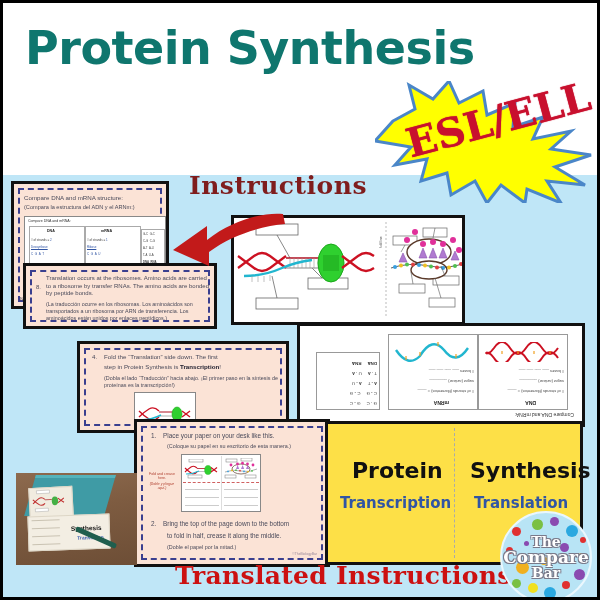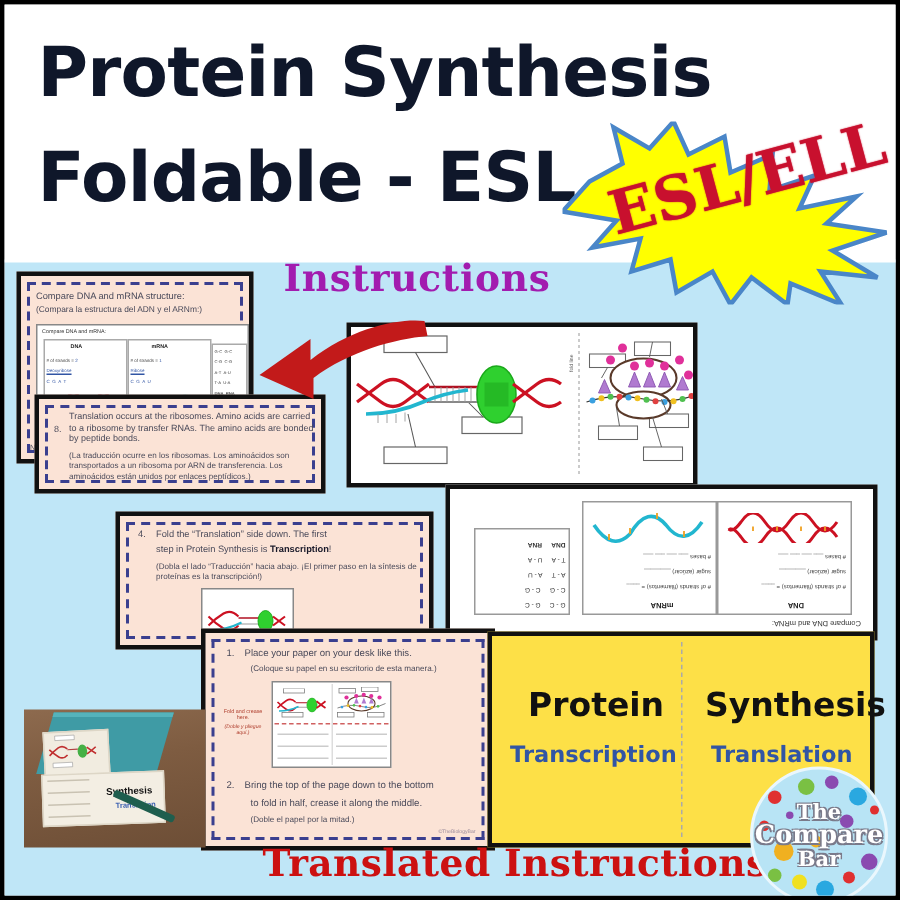--- a/index.html
+++ b/index.html
@@ -16,21 +16,21 @@
   }
 
   
   .title-band{
     position:absolute;left:0;top:0;width:600px;height:172px;
     background:#ffffff;z-index:5;
   }
   .title-line{
     font-family:"DejaVu Sans",sans-serif;
     font-weight:700;
-    color:#0f172a;
+    color:#0f766e;
     letter-spacing:-0.5px;
     position:absolute;left:22px;
     font-size:46px;line-height:46px;
     white-space:nowrap;
   }
   .title-line.l1{top:22px;}
   .title-line.l2{top:92px;}
 
   
   .blue-bg{
@@ -54,21 +54,21 @@
     white-space:nowrap;
     text-shadow:0 0 1px #c8102e;
   }
 
   
   .instructions-label{
     position:absolute;left:186px;top:168px;z-index:42;
     font-family:"DejaVu Serif",serif;
     font-weight:700;
     font-size:25px;
-    color:#a21caf;
+    color:#7f1d1d;
     letter-spacing:0.5px;
     white-space:nowrap;
   }
   .translated-label{
     position:absolute;left:172px;top:558px;z-index:45;
     font-family:"DejaVu Serif",serif;
     font-weight:700;
     font-size:25px;
     color:#cc1111;
     letter-spacing:0.3px;
@@ -186,21 +186,20 @@
 </style>
 </head>
 <body>
 
 <div id="root">
 
   <div class="blue-bg"></div>
 
   <div class="title-band">
     <div class="title-line l1">Protein Synthesis</div>
-    <div class="title-line l2">Foldable - ESL</div>
   </div>
 
   <div class="frame" style="left:228px;top:212px;width:234px;height:110px;z-index:10;border-width:3px;">
 
     <svg width="228" height="104" viewBox="0 0 228 104" style="position:absolute;left:0;top:0;">
 
       <rect x="22" y="6" width="42" height="11" fill="#fff" stroke="#666" stroke-width="0.8"></rect>
       <rect x="22" y="80" width="42" height="11" fill="#fff" stroke="#666" stroke-width="0.8"></rect>
       <rect x="74" y="60" width="40" height="11" fill="#fff" stroke="#666" stroke-width="0.8"></rect>
       <line x1="43" y1="17" x2="56" y2="40" stroke="#555" stroke-width="0.7"></line>

